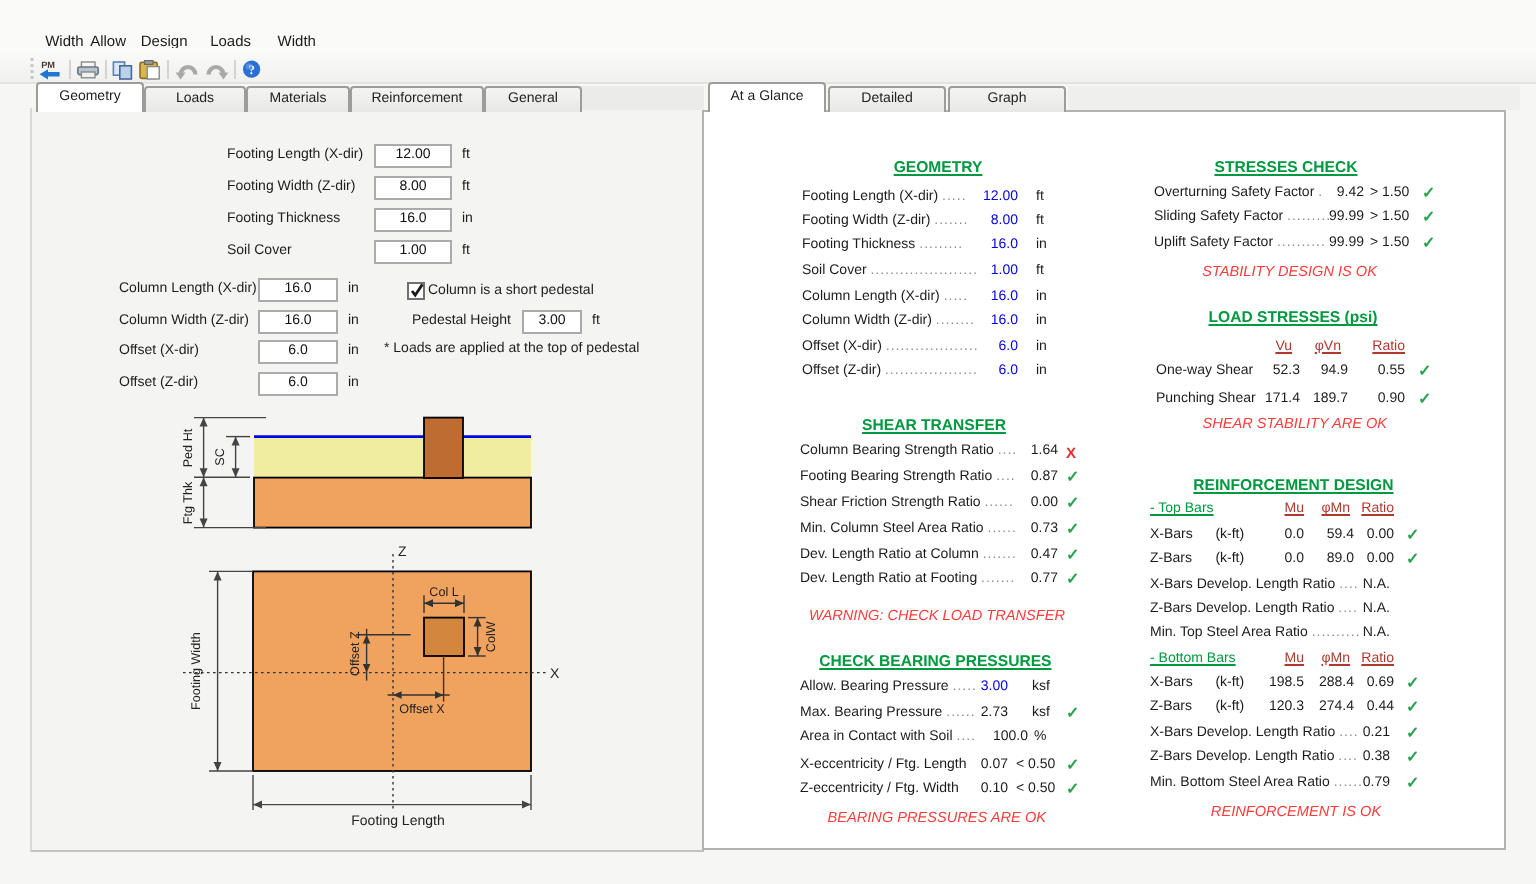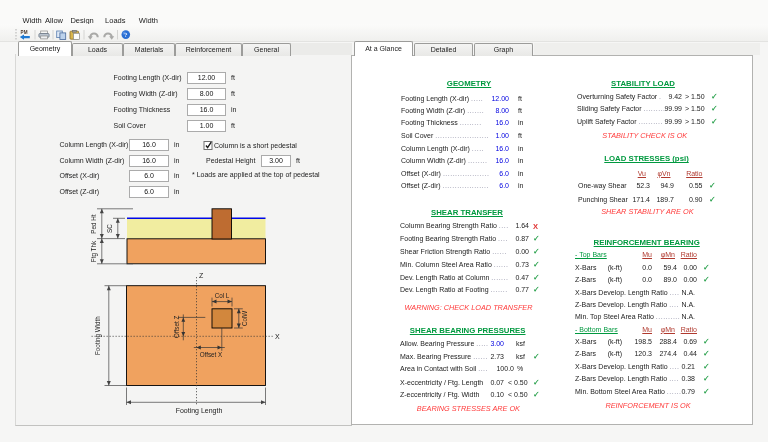--- a/index.html
+++ b/index.html
@@ -291,59 +291,59 @@
 <div class="r" style="left:400px;top:247.5px;width:150px;">Shear Friction Strength Ratio <span class="dots">......</span><span class="val" style="left:75px;width:54px;">0.00</span><span class="ok" style="left:133px;">✓</span></div>
 
 <div class="r" style="left:400px;top:260.5px;width:150px;">Min. Column Steel Area Ratio <span class="dots">......</span><span class="val" style="left:75px;width:54px;">0.73</span><span class="ok" style="left:133px;">✓</span></div>
 
 <div class="r" style="left:400px;top:273.5px;width:150px;">Dev. Length Ratio at Column <span class="dots">.......</span><span class="val" style="left:75px;width:54px;">0.47</span><span class="ok" style="left:133px;">✓</span></div>
 
 <div class="r" style="left:400px;top:286px;width:150px;">Dev. Length Ratio at Footing <span class="dots">.......</span><span class="val" style="left:75px;width:54px;">0.77</span><span class="ok" style="left:133px;">✓</span></div>
 
 <div class="warn" style="left:468.5px;top:303px;">WARNING: CHECK LOAD TRANSFER</div>
 
-<div class="hdr" style="left:467.7px;top:326px;">SHEAR BEARING PRESSURES</div>
+<div class="hdr" style="left:467.7px;top:326px;">CHECK BEARING PRESSURES</div>
 
 <div class="r" style="left:400px;top:340px;width:150px;">Allow. Bearing Pressure <span class="dots">.....</span><span class="val blue" style="left:50px;width:54px;">3.00</span><span class="unit" style="left:116px;">ksf</span></div>
 
 <div class="r" style="left:400px;top:352.7px;width:150px;">Max. Bearing Pressure <span class="dots">......</span><span class="val" style="left:50px;width:54px;">2.73</span><span class="unit" style="left:116px;">ksf</span><span class="ok" style="left:133px;">✓</span></div>
 
 <div class="r" style="left:400px;top:365.4px;width:150px;">Area in Contact with Soil <span class="dots">....</span><span class="val" style="left:60px;width:54px;">100.0</span><span class="unit" style="left:117px;">%</span></div>
 
 <div class="r" style="left:400px;top:378.7px;width:150px;">X-eccentricity / Ftg. Length<span class="val" style="left:50px;width:54px;">0.07</span><span class="unit" style="left:108px;">&lt; 0.50</span><span class="ok" style="left:133px;">✓</span></div>
 
 <div class="r" style="left:400px;top:391.4px;width:150px;">Z-eccentricity / Ftg. Width<span class="val" style="left:50px;width:54px;">0.10</span><span class="unit" style="left:108px;">&lt; 0.50</span><span class="ok" style="left:133px;">✓</span></div>
 
-<div class="warn" style="left:468.4px;top:404px;">BEARING STRESSES ARE OK</div>
-
-<div class="hdr" style="left:643px;top:78.7px;">STABILITY LOAD</div>
+<div class="warn" style="left:468.4px;top:404px;">BEARING PRESSURES ARE OK</div>
+
+<div class="hdr" style="left:643px;top:78.7px;">STRESSES CHECK</div>
 
 <div class="r" style="left:577px;top:92.7px;width:150px;">Overturning Safety Factor <span class="dots">.</span><span class="val" style="left:60px;width:45px;">9.42</span><span class="unit" style="left:108px;">&gt; 1.50</span><span class="ok" style="left:134px;">✓</span></div>
 
 <div class="r" style="left:577px;top:105.3px;width:150px;">Sliding Safety Factor <span class="dots">.........</span><span class="val" style="left:60px;width:45px;">99.99</span><span class="unit" style="left:108px;">&gt; 1.50</span><span class="ok" style="left:134px;">✓</span></div>
 
 <div class="r" style="left:577px;top:117.8px;width:150px;">Uplift Safety Factor <span class="dots">..........</span><span class="val" style="left:60px;width:45px;">99.99</span><span class="unit" style="left:108px;">&gt; 1.50</span><span class="ok" style="left:134px;">✓</span></div>
 
-<div class="warn" style="left:644.8px;top:131.3px;">STABILITY CHECK IS OK</div>
+<div class="warn" style="left:644.8px;top:131.3px;">STABILITY DESIGN IS OK</div>
 
 <div class="hdr" style="left:646.5px;top:154.2px;">LOAD STRESSES (psi)</div>
 
 <div class="r" style="left:578px;top:169.5px;width:150px;">
     <span class="val redh" style="left:28px;width:40px;">Vu</span>
     <span class="val redh" style="left:55px;width:37.5px;">φVn</span>
     <span class="val redh" style="left:90px;width:34.5px;">Ratio</span>
   </div>
 
 <div class="r" style="left:578px;top:182px;width:150px;">One-way Shear<span class="val" style="left:28px;width:44px;">52.3</span><span class="val" style="left:55px;width:41px;">94.9</span><span class="val" style="left:90px;width:34.5px;">0.55</span><span class="ok" style="left:131px;">✓</span></div>
 
 <div class="r" style="left:578px;top:195.8px;width:150px;">Punching Shear<span class="val" style="left:28px;width:44px;">171.4</span><span class="val" style="left:55px;width:41px;">189.7</span><span class="val" style="left:90px;width:34.5px;">0.90</span><span class="ok" style="left:131px;">✓</span></div>
 
 <div class="warn" style="left:647.4px;top:207.4px;">SHEAR STABILITY ARE OK</div>
 
-<div class="hdr" style="left:646.7px;top:237.8px;">REINFORCEMENT BEARING</div>
+<div class="hdr" style="left:646.7px;top:237.8px;">REINFORCEMENT DESIGN</div>
 
 <div class="r" style="left:575px;top:251px;width:150px;"><span class="greenh">- Top Bars</span><span class="val redh" style="left:33px;width:44px;">Mu</span><span class="val redh" style="left:58px;width:42px;">φMn</span><span class="val redh" style="left:88px;width:34px;">Ratio</span></div>
 
 <div class="r" style="left:575px;top:263.8px;width:150px;">X-Bars<span class="unit" style="left:32.7px;">(k-ft)</span><span class="val" style="left:33px;width:44px;">0.0</span><span class="val" style="left:58px;width:44px;">59.4</span><span class="val" style="left:88px;width:34px;">0.00</span><span class="ok" style="left:128px;">✓</span></div>
 
 <div class="r" style="left:575px;top:276.1px;width:150px;">Z-Bars<span class="unit" style="left:32.7px;">(k-ft)</span><span class="val" style="left:33px;width:44px;">0.0</span><span class="val" style="left:58px;width:44px;">89.0</span><span class="val" style="left:88px;width:34px;">0.00</span><span class="ok" style="left:128px;">✓</span></div>
 
 <div class="r" style="left:575px;top:288.6px;width:150px;">X-Bars Develop. Length Ratio <span class="dots">....</span><span class="val" style="left:88px;width:32px;">N.A.</span></div>
 
 <div class="r" style="left:575px;top:301px;width:150px;">Z-Bars Develop. Length Ratio <span class="dots">....</span><span class="val" style="left:88px;width:32px;">N.A.</span></div>

